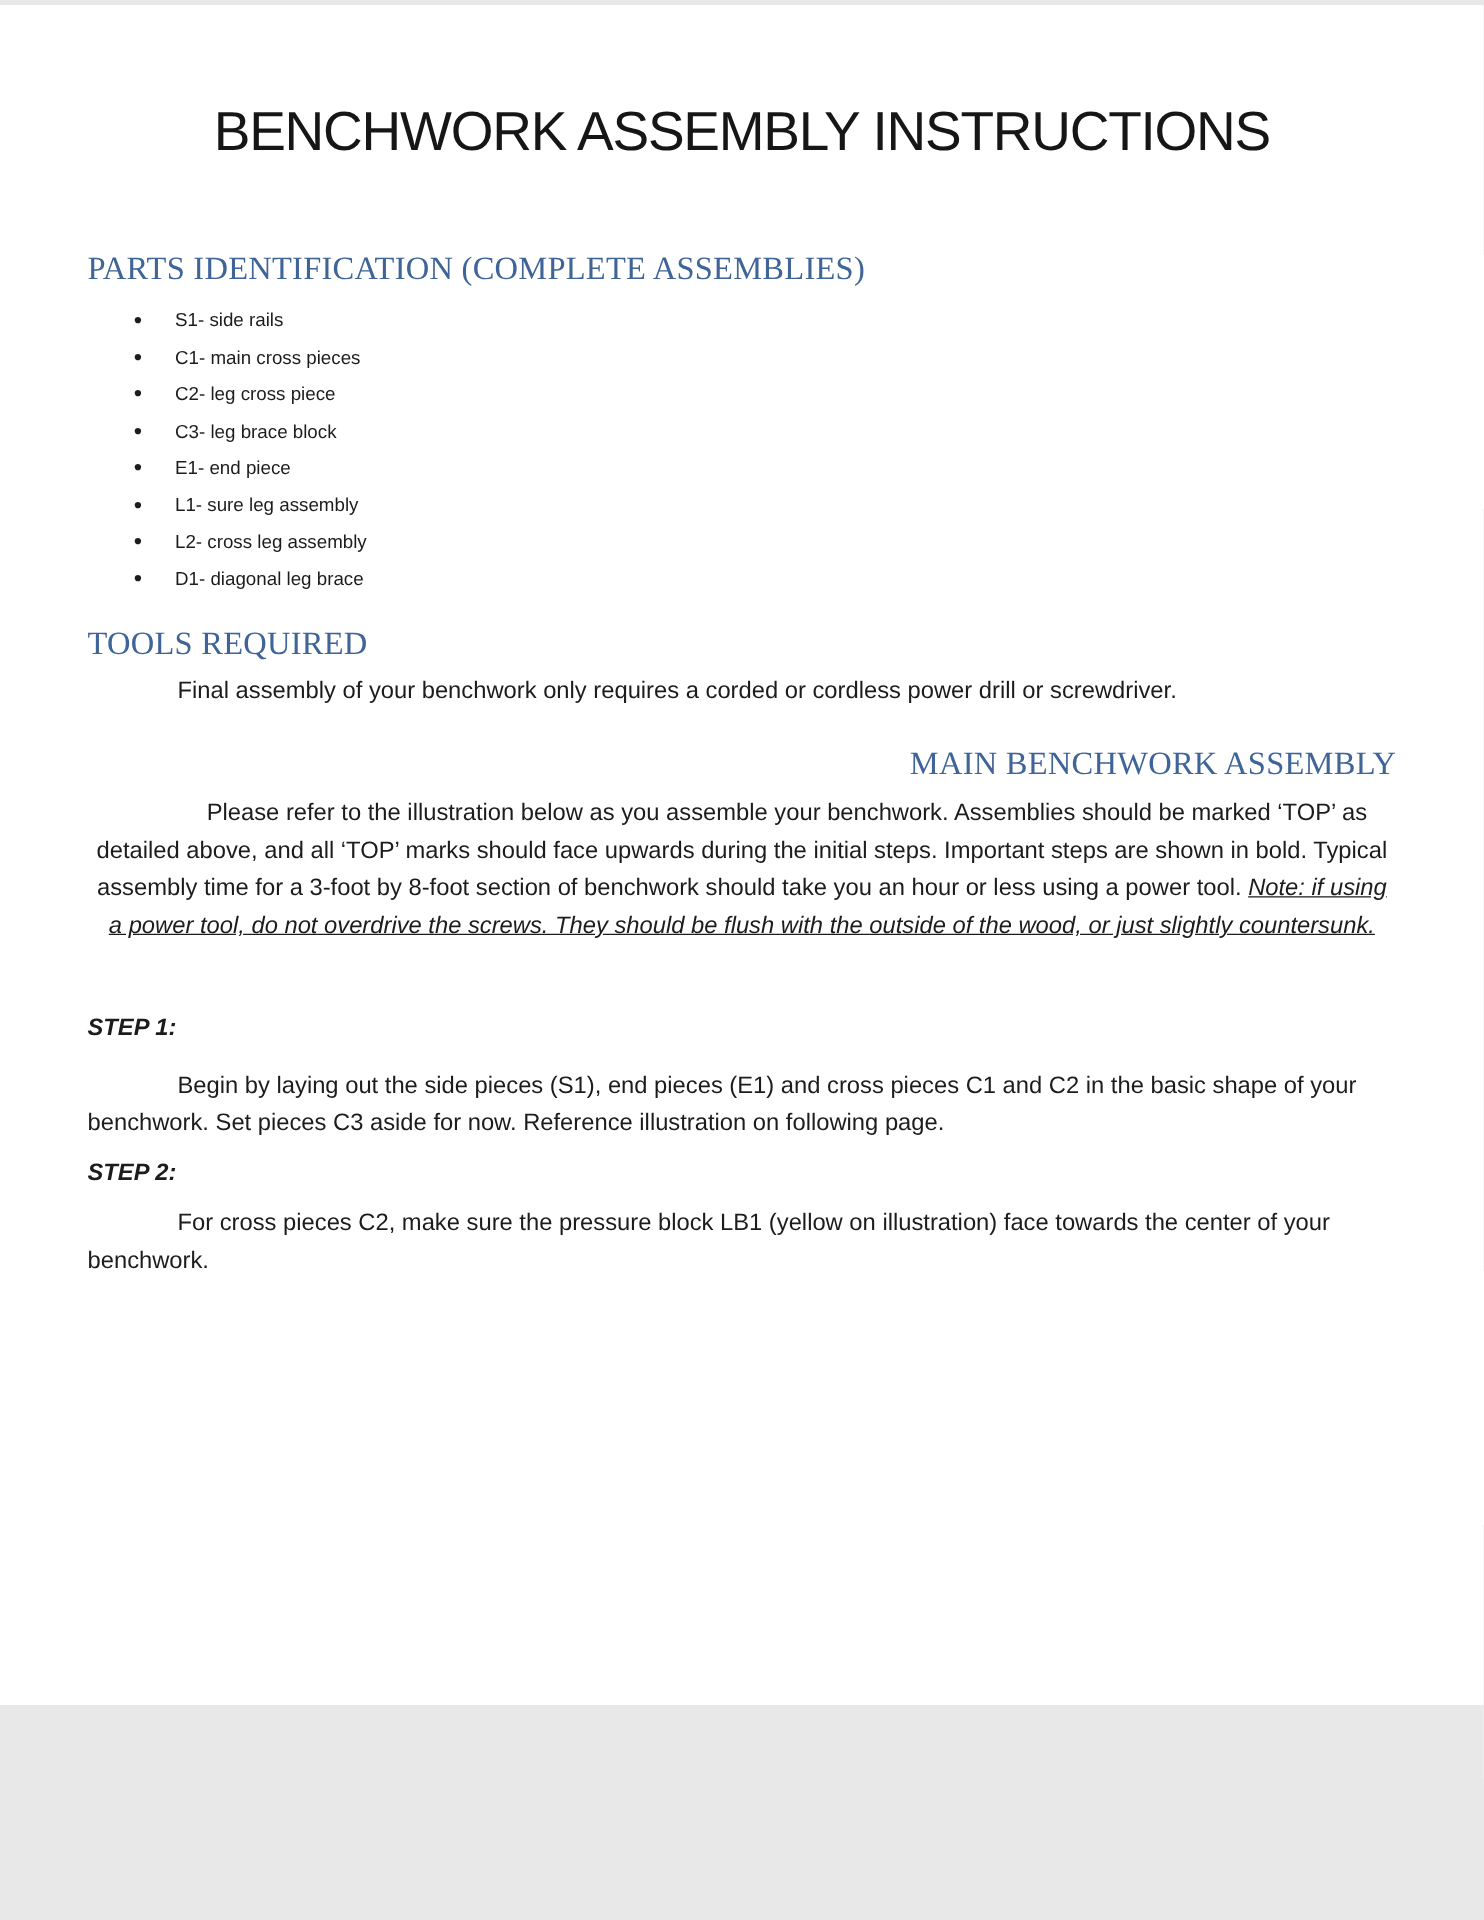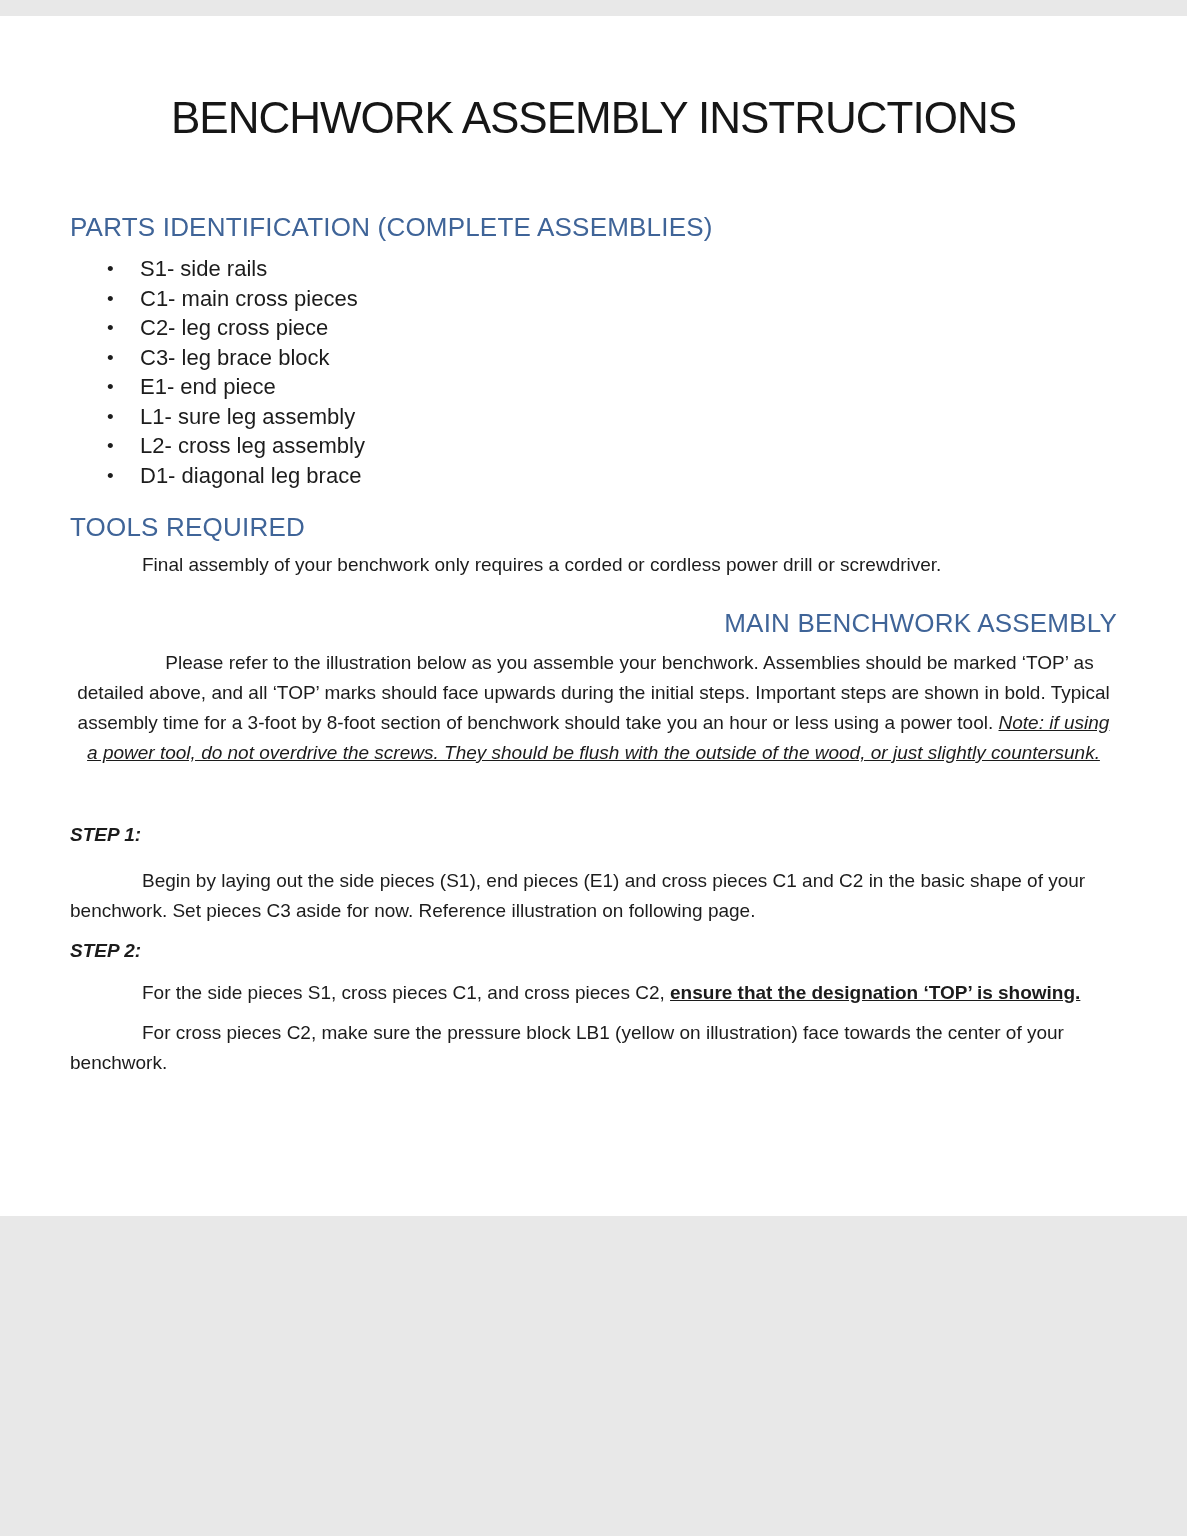--- a/index.html
+++ b/index.html
@@ -1,21 +1,21 @@
 <!DOCTYPE html>
 <html><head>
 <meta charset="utf-8">
 <style>
   * { margin: 0; padding: 0; box-sizing: border-box; }
   html, body { background: #e8e8e8; }
   .page {
     position: relative;
     width: 1187px;
-    height: 1200px;
-    margin: 16px auto;
+    height: 1360px;
+    margin: 4px auto;
     background: #ffffff;
     font-family: "Liberation Sans", sans-serif;
     color: #1c1c1c;
     overflow: hidden;
   }
   .content {
     padding: 76px 70px 0 70px;
   }
   .doc-title {
     text-align: center;
@@ -29,32 +29,33 @@
     margin-top: 94px;
     font-size: 19px;
     line-height: 30px;
   }
   h2.section-heading {
     font-size: 26px;
     line-height: 34px;
     font-weight: 400;
     color: #3F6498;
     letter-spacing: 0.2px;
+    font-family: Liberation Serif, serif;
   }
   .h2-parts { margin-top: 66px; }
   .h2-tools { margin-top: 20px; }
   .h2-main  { margin-top: 26px; text-align: right; }
   ul.parts-list {
     list-style: none;
     margin-top: 10px;
   }
   ul.parts-list li {
     position: relative;
     padding-left: 70px;
-    font-size: 22px;
+    font-size: 15px;
     line-height: 29.5px;
   }
   ul.parts-list li::before {
     content: "\2022";
     position: absolute;
     left: 37px;
     top: 0;
     font-size: 19px;
   }
   p.body {
@@ -113,18 +114,17 @@
     <h2 class="section-heading h2-main">MAIN BENCHWORK ASSEMBLY</h2>
 
     <p class="body indent assembly-body"><span>Please refer to the illustration below as you assemble your benchwork. Assemblies should be marked ‘TOP’ as detailed above, and all ‘TOP’ marks should face upwards during the initial steps. Important steps are shown in bold. Typical assembly time for a 3-foot by 8-foot section of benchwork should take you an hour or less using a power tool. </span><span class="note-span">Note: if using a power tool, do not overdrive the screws. They should be flush with the outside of the wood, or just slightly countersunk.</span></p>
 
     <p class="step-label step1-label">STEP 1:</p>
 
     <p class="body indent step1-body">Begin by laying out the side pieces (S1), end pieces (E1) and cross pieces C1 and C2 in the basic shape of your benchwork. Set pieces C3 aside for now. Reference illustration on following page.</p>
 
     <p class="step-label step2-label">STEP 2:</p>
 
-    <p class="body indent step2-body1"><span>For the side pieces S1, cross pieces C1, and cross pieces C2, </span><span class="bold-underline">ensure that the designation ‘TOP’ is showing.</span></p>
 
     <p class="body indent step2-body2">For cross pieces C2, make sure the pressure block LB1 (yellow on illustration) face towards the center of your benchwork.</p>
 
   </div>
 </div>
 
 </body></html>

